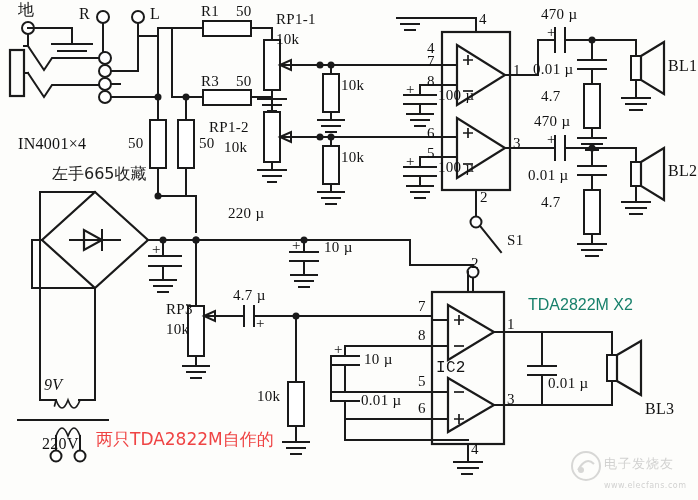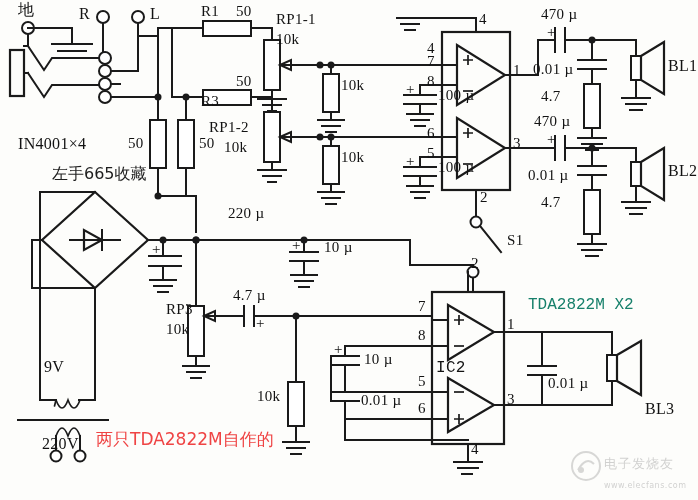--- a/index.html
+++ b/index.html
@@ -80,21 +80,21 @@
     color: #ef4444;
     white-space: nowrap;
   }
   .lbl-cn-dark {
     font-family: "DejaVu Sans", "Liberation Sans", sans-serif;
     font-size: 16px;
     color: #1d1d1d;
     white-space: nowrap;
   }
   .lbl-teal {
-    font-family: Liberation Mono, monospace;
+    font-family: Liberation Sans, sans-serif;
     font-size: 16px;
     color: #17806b;
     white-space: nowrap;
   }
   .watermark {
     position: absolute;
     opacity: 0.38;
     font-family: "DejaVu Sans", sans-serif;
     color: #8a8a8a;
     white-space: nowrap;
@@ -483,21 +483,21 @@
 
   </svg>
 
   <div class="lbl lbl-big" style="left:18px; top:2px;">地</div>
   <div class="lbl lbl-big" style="left:79px; top:6px;">R</div>
   <div class="lbl lbl-big" style="left:150px; top:6px;">L</div>
 
   <div class="lbl lbl-ref" style="left:201px; top:4px;">R1</div>
   <div class="lbl lbl-val" style="left:236px; top:4px;">50</div>
 
-  <div class="lbl lbl-ref" style="left:201px; top:74px;margin-top:20px;">R3</div>
+  <div class="lbl lbl-ref" style="left:201px; top:74px;">R3</div>
   <div class="lbl lbl-val" style="left:236px; top:74px;">50</div>
 
   <div class="lbl lbl-ref" style="left:276px; top:12px;">RP1-1</div>
   <div class="lbl lbl-val" style="left:276px; top:32px;">10k</div>
 
   <div class="lbl lbl-ref" style="left:209px; top:120px;">RP1-2</div>
   <div class="lbl lbl-val" style="left:224px; top:140px;">10k</div>
 
   <div class="lbl lbl-val" style="left:128px; top:136px;">50</div>
   <div class="lbl lbl-val" style="left:199px; top:136px;">50</div>
@@ -535,21 +535,21 @@
 
   <div class="lbl lbl-big" style="left:18px; top:136px;">IN4001×4</div>
   <div class="lbl lbl-val" style="left:228px; top:206px;">220 µ</div>
   <div class="lbl lbl-val" style="left:324px; top:240px;">10 µ</div>
 
   <div class="lbl lbl-ref" style="left:166px; top:302px;">RP3</div>
   <div class="lbl lbl-val" style="left:166px; top:322px;">10k</div>
   <div class="lbl lbl-val" style="left:233px; top:288px;">4.7 µ</div>
   <div class="lbl lbl-val" style="left:257px; top:389px;">10k</div>
 
-  <div class="lbl lbl-big" style="left:44px; top:359px;">9V</div>
+  <div class="lbl lbl-big" style="left:44px; top:377px;font-style:italic;">9V</div>
   <div class="lbl lbl-big" style="left:42px; top:436px;">220V</div>
 
   <div class="lbl lbl-pin" style="left:471px; top:256px;">2</div>
   <div class="lbl lbl-pin" style="left:418px; top:299px;">7</div>
   <div class="lbl lbl-pin" style="left:418px; top:328px;">8</div>
   <div class="lbl lbl-pin" style="left:507px; top:317px;">1</div>
   <div class="lbl lbl-pin" style="left:418px; top:374px;">5</div>
   <div class="lbl lbl-pin" style="left:418px; top:401px;">6</div>
   <div class="lbl lbl-pin" style="left:507px; top:392px;">3</div>
   <div class="lbl lbl-pin" style="left:471px; top:442px;">4</div>

